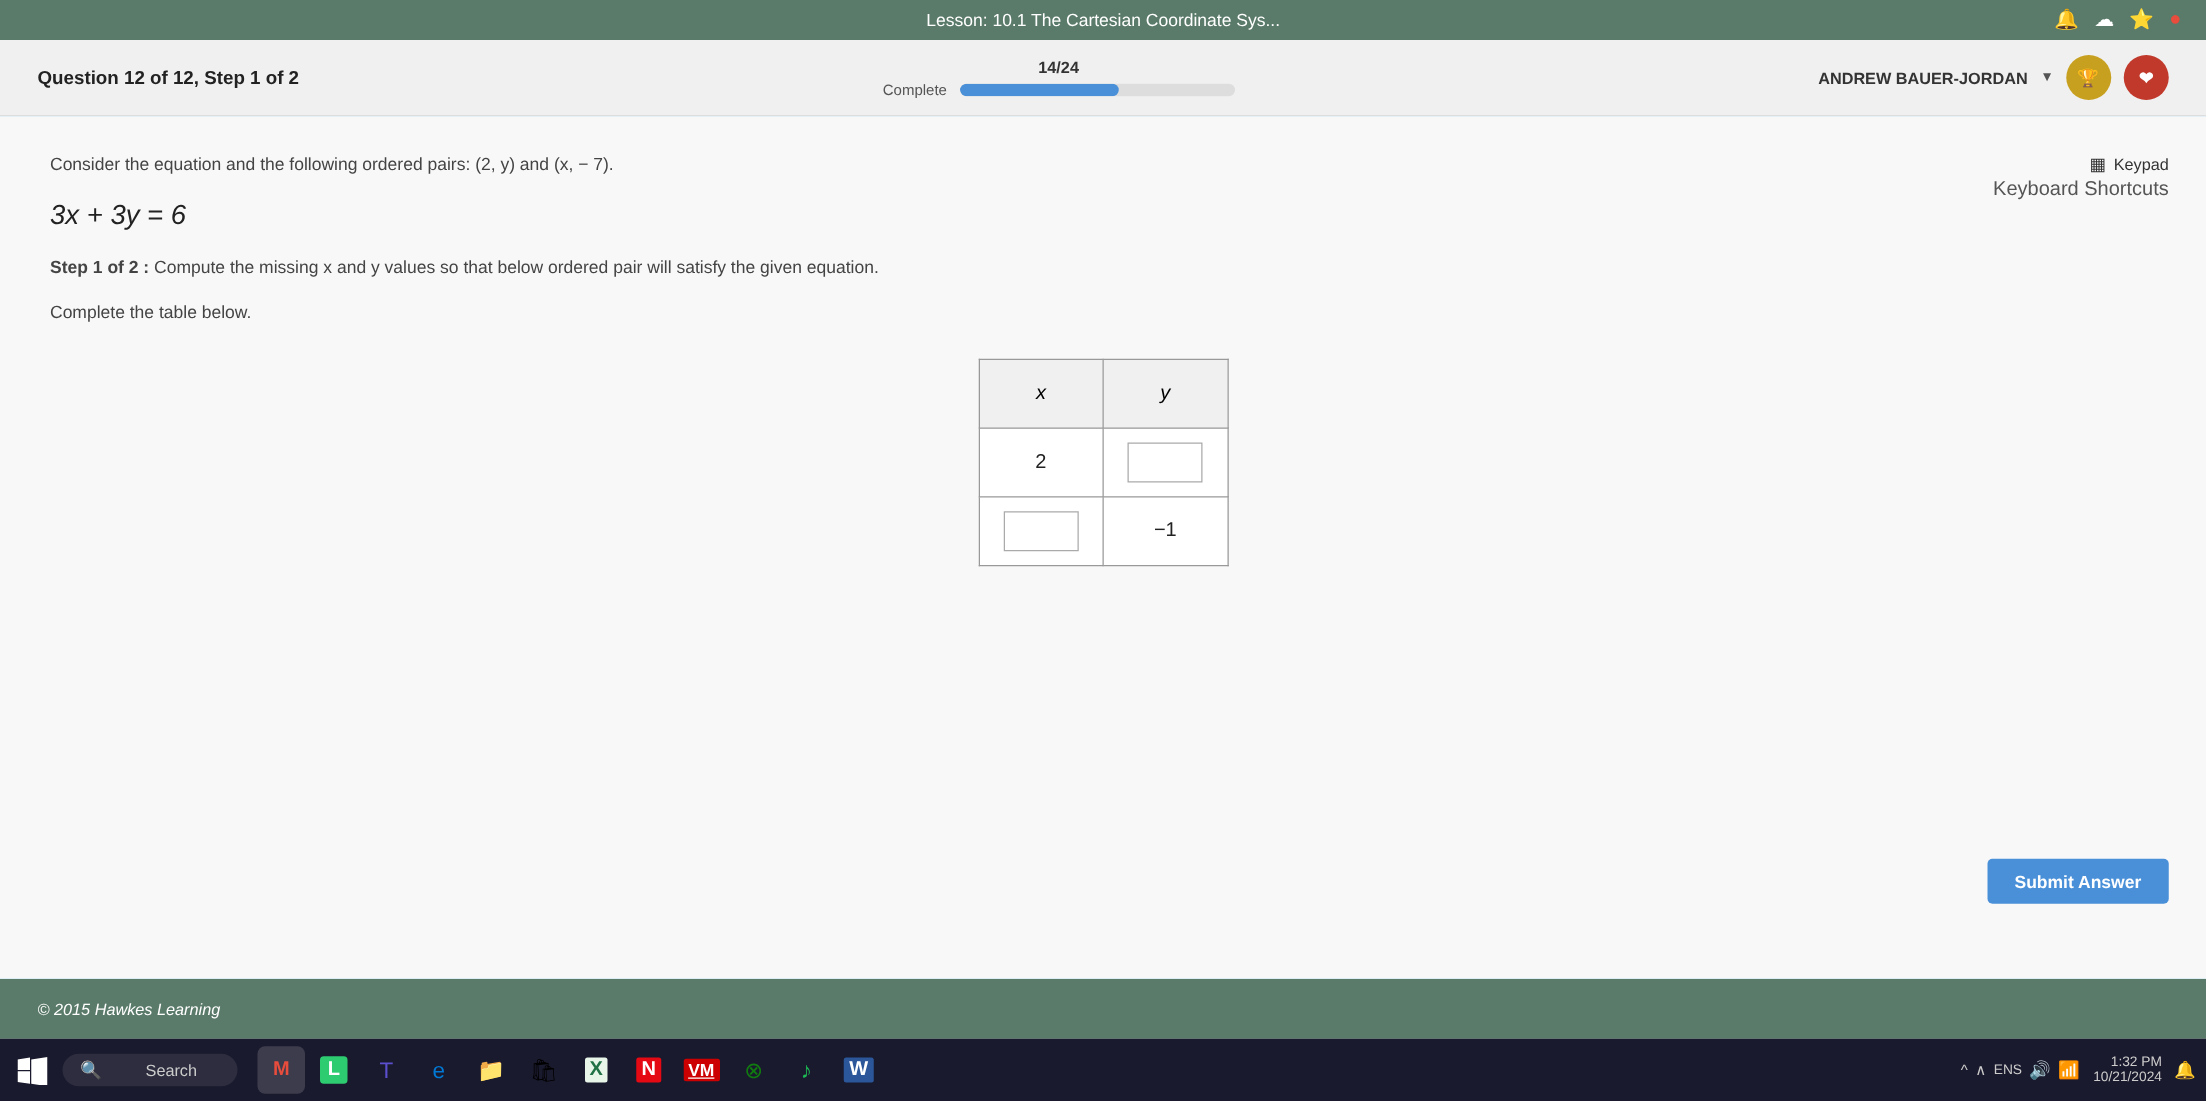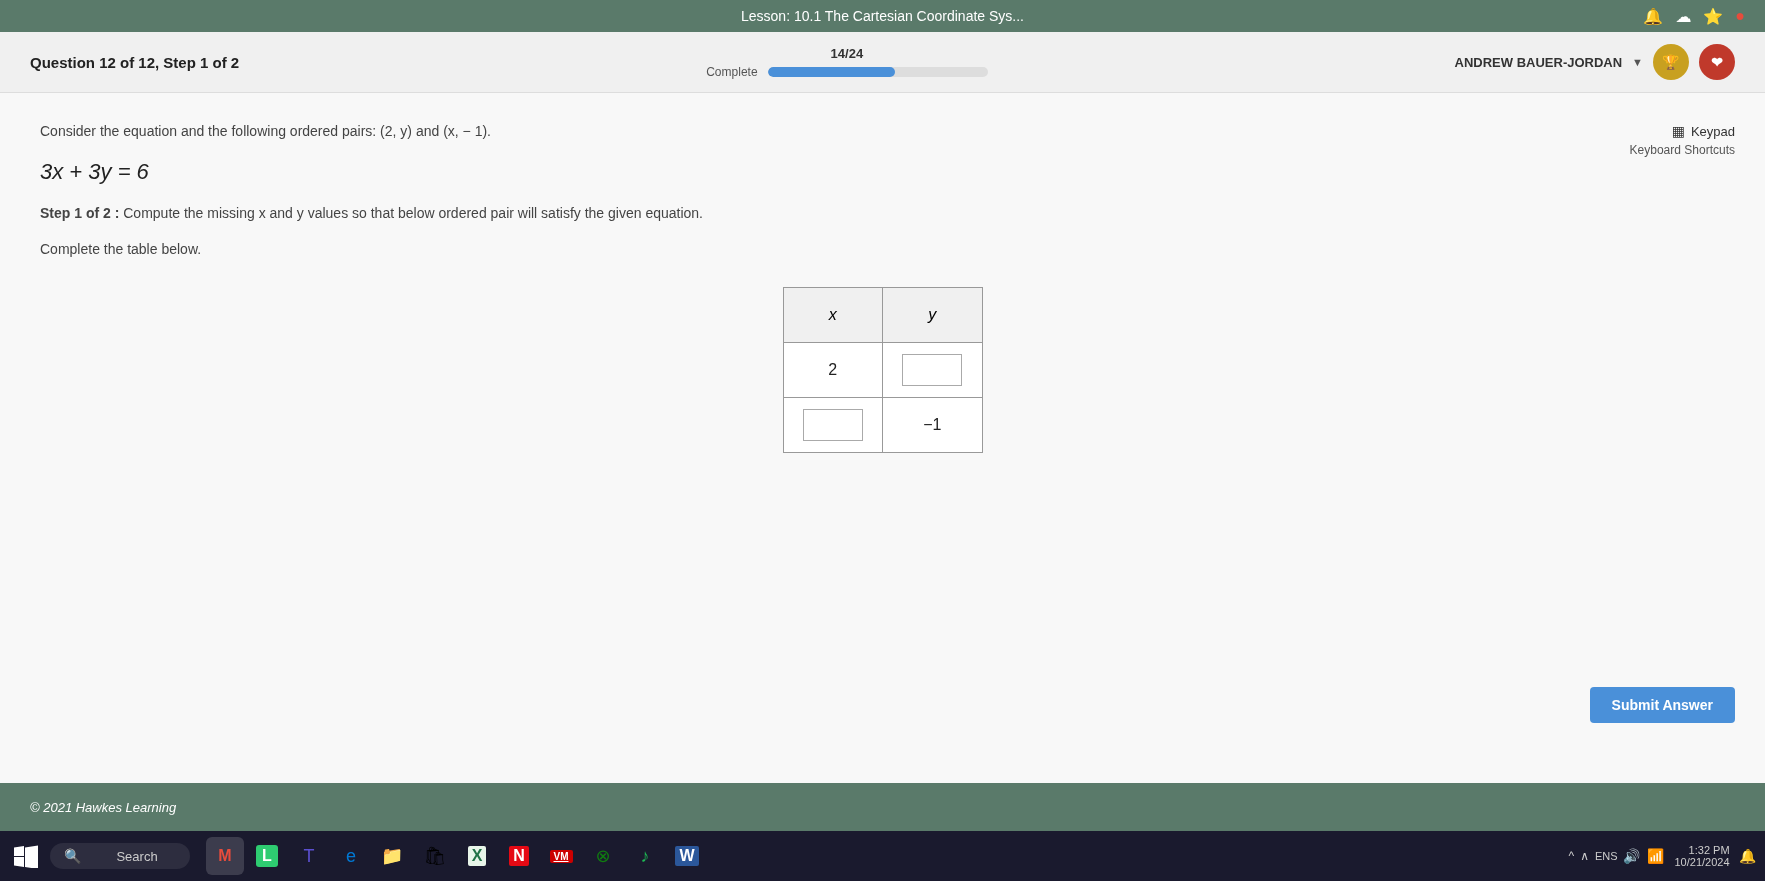--- a/index.html
+++ b/index.html
@@ -200,21 +200,21 @@
       align-items: center;
       gap: 6px;
       font-size: 13px;
       color: #333;
       cursor: pointer;
     }
     .keypad-icon {
       font-size: 14px;
     }
     .keyboard-shortcuts {
-      font-size: 12px;
+      font-size: 16px;
       color: #555;
       cursor: pointer;
     }
 
     
     .submit-area {
       position: absolute;
       bottom: 60px;
       right: 30px;
     }
@@ -382,21 +382,21 @@
   <div class="content-area" style="position:relative; height: calc(881px - 32px - 65px - 48px - 50px);">
 
     <div class="right-panel">
       <div class="keypad-btn">
         <span class="keypad-icon">▦</span>
         <span>Keypad</span>
       </div>
       <div class="keyboard-shortcuts">Keyboard Shortcuts</div>
     </div>
 
-    <p class="question-text">Consider the equation and the following ordered pairs: (2, y) and (x, − 1).</p>
+    <p class="question-text">Consider the equation and the following ordered pairs: (2, y) and (x, − 7).</p>
 
     <div class="equation-display">
       <span>3x + 3y = 6</span>
     </div>
 
     <p class="step-instruction">
       <strong>Step 1 of 2 :</strong>
       <span>Compute the missing x and y values so that below ordered pair will satisfy the given equation.</span>
     </p>
 
@@ -429,21 +429,21 @@
     </div>
 
     <div class="submit-area">
       <button class="submit-btn">Submit Answer</button>
     </div>
 
   </div>
 </div>
 
 <div class="footer-bar">
-  <span class="footer-text">© 2021 Hawkes Learning</span>
+  <span class="footer-text">© 2015 Hawkes Learning</span>
 </div>
 
 <div class="taskbar">
 
   <div class="taskbar-start">
     <svg class="windows-icon" viewBox="0 0 24 24" fill="white">
       <path d="M0 3.5L10 2v10H0zm11 0l13-2v12H11zM0 13h10v10L0 21.5zm11 0h13v12L11 23z"></path>
     </svg>
   </div>
 
@@ -471,21 +471,21 @@
     <div class="taskbar-app">
       <span style="font-size:18px;">🛍</span>
     </div>
     <div class="taskbar-app">
       <span style="color:#217346; font-weight:bold; font-size:16px; background:#e8f5e9; padding:1px 4px; border-radius:2px;">X</span>
     </div>
     <div class="taskbar-app">
       <span style="color:white; font-weight:bold; font-size:16px; background:#e50914; padding:1px 4px; border-radius:2px;">N</span>
     </div>
     <div class="taskbar-app">
-      <span style="color:white; font-weight:bold; font-size:10px; background:#cc0000; padding:1px 4px; border-radius:2px;text-decoration:underline;">VM</span>
+      <span style="color:white; font-weight:bold; font-size:14px; background:#cc0000; padding:1px 4px; border-radius:2px;text-decoration:underline;">VM</span>
     </div>
     <div class="taskbar-app">
       <span style="color:#107c10; font-size:18px;">⊗</span>
     </div>
     <div class="taskbar-app">
       <span style="color:#1db954; font-size:18px;">♪</span>
     </div>
     <div class="taskbar-app">
       <span style="color:white; font-weight:bold; font-size:16px; background:#2b579a; padding:1px 4px; border-radius:2px;">W</span>
     </div>

